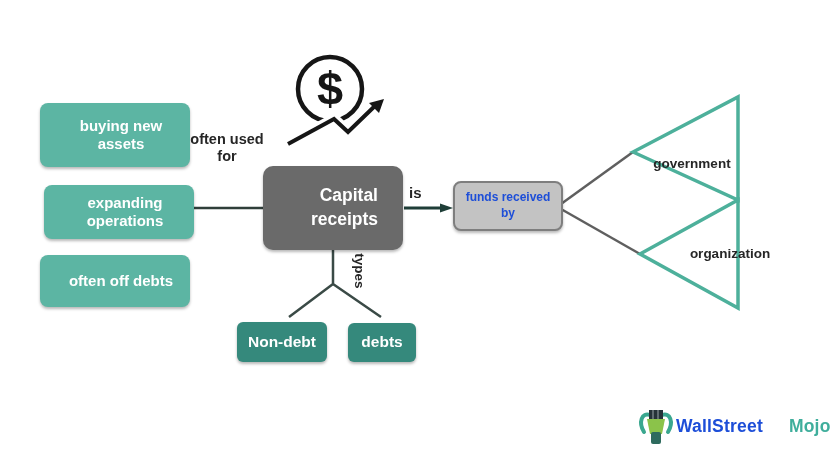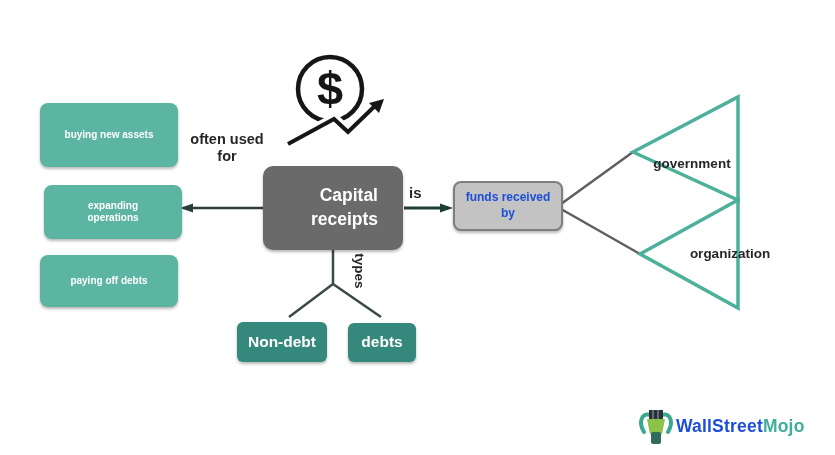--- a/index.html
+++ b/index.html
@@ -5,33 +5,33 @@
   html,body{margin:0;padding:0;background:#fff;}
   #canvas{
     position:relative;width:835px;height:455px;background:#ffffff;overflow:hidden;
     font-family:"Liberation Sans",sans-serif;
   }
   .box{
     position:absolute;display:flex;align-items:center;justify-content:center;
     text-align:center;font-weight:bold;border-radius:8px;line-height:1.22;
     box-shadow:0 2px 3px rgba(0,0,0,0.28);
   }
-  .teal{background:#5cb5a3;color:#ffffff;font-size:10px;}
+  .teal{background:#5cb5a3;color:#ffffff;font-size:15px;padding-left:12px;}
   .tealdark{background:#35897c;color:#ffffff;font-size:15.5px;border-radius:6px;}
   .center-node{background:#6a6a6a;color:#ffffff;font-size:17.5px;border-radius:10px;line-height:1.35;text-align:right;}
   .funds-node{background:#c3c3c3;border:2px solid #7e7e7e;color:#1d4ed8;font-size:12px;border-radius:8px;line-height:1.3;}
   .lbl{position:absolute;font-weight:bold;color:#262626;text-align:center;}
   .lbl-uses{font-size:14.5px;line-height:1.15;width:78px;}
   .lbl-is{font-size:15px;}
   .lbl-receiver{font-size:13.5px;}
   .lbl-types{font-size:13.5px;width:60px;height:16px;transform:rotate(90deg);transform-origin:center;}
   #wires{position:absolute;left:0;top:0;width:835px;height:455px;}
   .brand-text{position:absolute;left:676px;top:416px;font-size:17.5px;font-weight:bold;letter-spacing:0.2px;}
   .brand-primary{color:#1d4ed8;}
-  .brand-accent{color:#3fae9c;}
+  .brand-accent{color:#3fae9c;margin-left:26px;}
 </style>
 </head>
 <body>
 
 <div id="canvas">
 
   <svg id="wires" viewBox="0 0 835 455">
 
     <g>
       <circle cx="330" cy="89" r="32" stroke="#161616" stroke-width="4.5" fill="none"></circle>
@@ -78,21 +78,21 @@
     <span style="width:90px;">Capital receipts</span>
   </div>
 
   <div class="box teal" style="left:40px;top:103px;width:138px;height:64px;">
     <span style="width:100px;">buying new assets</span>
   </div>
   <div class="box teal" style="left:44px;top:185px;width:138px;height:54px;">
     <span style="width:100px;">expanding operations</span>
   </div>
   <div class="box teal" style="left:40px;top:255px;width:138px;height:52px;">
-    <span>paying off debts</span>
+    <span>often off debts</span>
   </div>
 
   <div class="box funds-node" style="left:453px;top:181px;width:106px;height:46px;">
     <span style="width:86px;">funds received by</span>
   </div>
 
   <div class="box tealdark" style="left:237px;top:322px;width:90px;height:40px;">
     <span>Non-debt</span>
   </div>
   <div class="box tealdark" style="left:348px;top:323px;width:68px;height:39px;">

